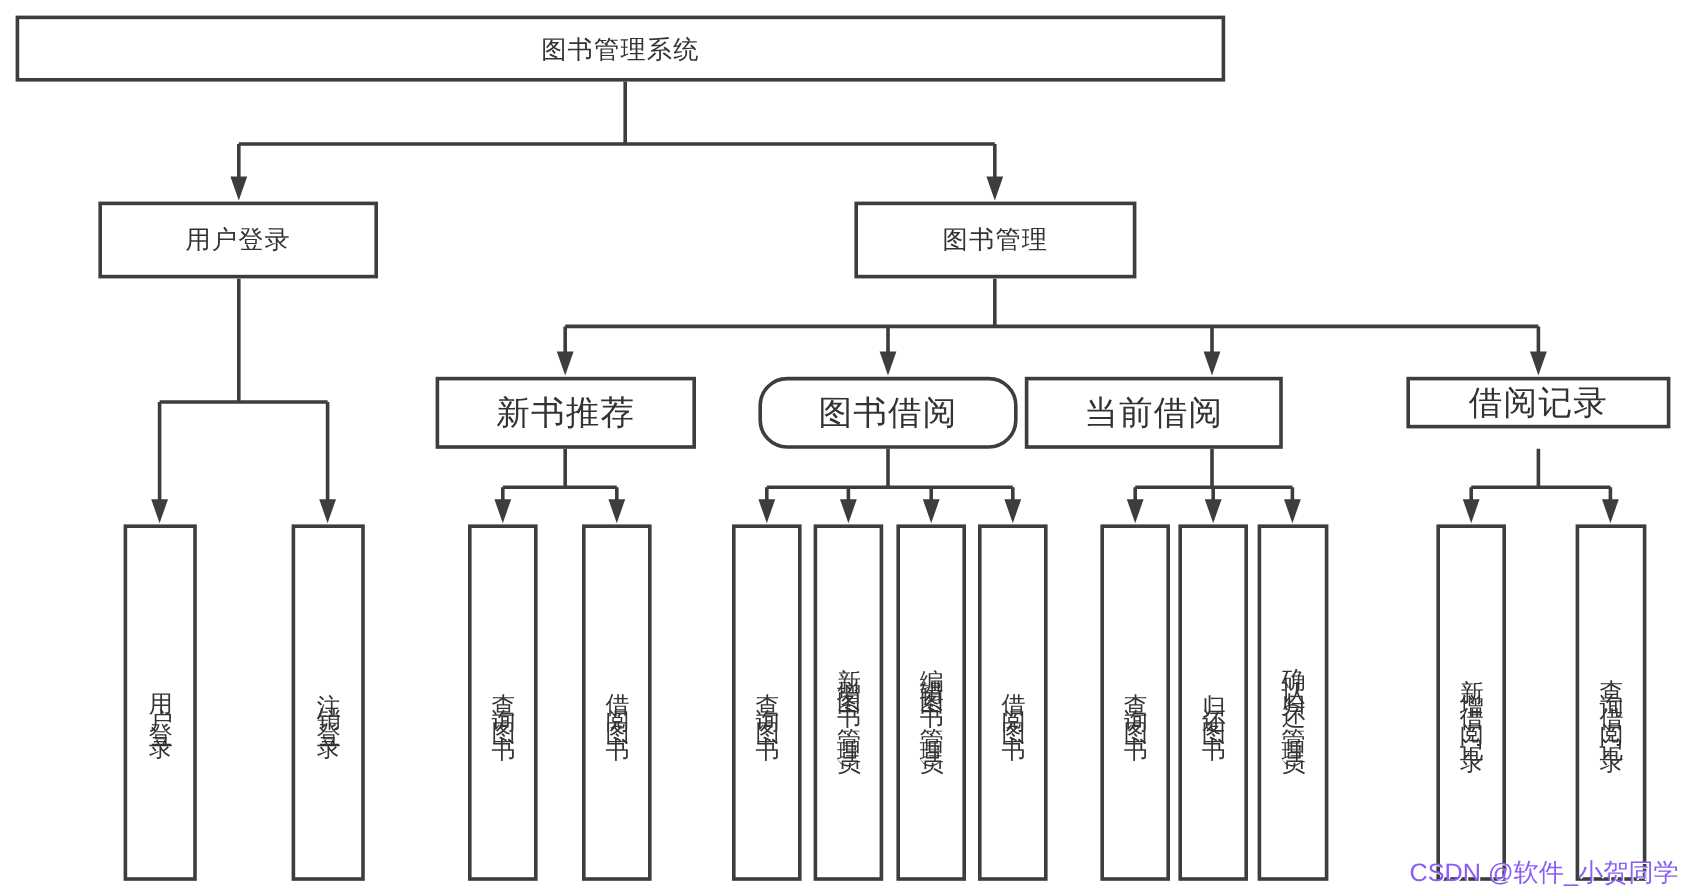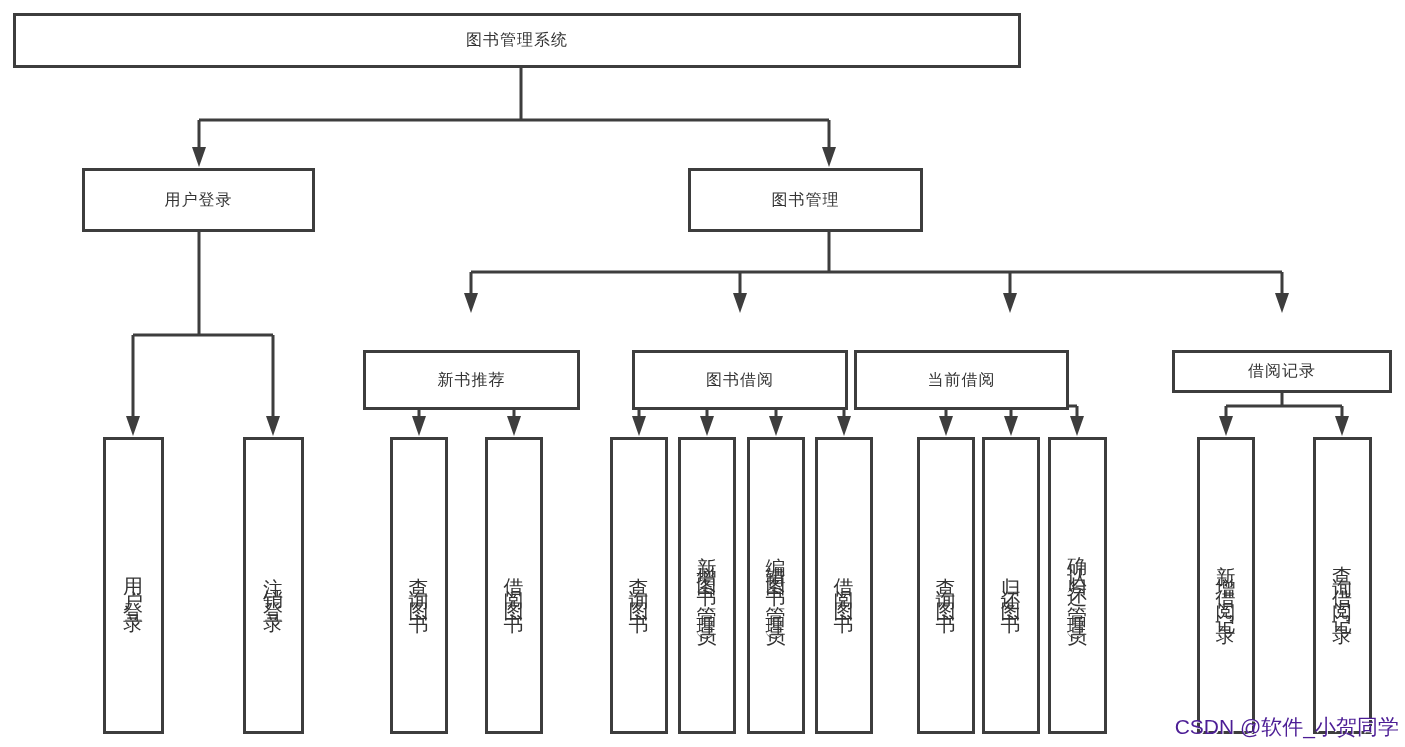--- a/index.html
+++ b/index.html
@@ -23,26 +23,26 @@
   }
   .box {
     position: absolute;
     z-index: 2;
     box-sizing: border-box;
     background: #ffffff;
     border: 3px solid #3d3d3d;
     display: flex;
     align-items: center;
     justify-content: center;
-    font-size: 16px;
+    font-size: 21px;
     color: #333333;
     letter-spacing: 1px;
     white-space: nowrap;
   }
-  .lvl3 { font-size: 16px; margin-top: 36px; }
+  .lvl3 { font-size: 28px; }
   .vbox {
     position: absolute;
     z-index: 2;
     box-sizing: border-box;
     background: #ffffff;
     border: 3px solid #3d3d3d;
     display: flex;
     align-items: center;
     justify-content: center;
     color: #333333;
@@ -55,21 +55,21 @@
     letter-spacing: 12px;
     white-space: nowrap;
   }
   .vtext.tight { letter-spacing: 10px; }
   .watermark {
     position: absolute;
     z-index: 3;
     top: 713px;
     right: 6px;
     font-size: 21px;
-    color: #4c1d95;
+    color: #8b5cf6;
     text-shadow: 1px 1px 0 #ffffff;
     white-space: nowrap;
   }
 </style>
 </head>
 <body>
 
 <div class="stage">
 
   <svg class="connectors" width="1405" height="747" viewBox="0 0 1405 747" aria-hidden="true">
@@ -101,24 +101,24 @@
       <polygon points="1004,416 1018,416 1011,436"></polygon>
       <polygon points="1070,416 1084,416 1077,436"></polygon>
       <polygon points="1219,416 1233,416 1226,436"></polygon>
       <polygon points="1335,416 1349,416 1342,436"></polygon>
     </g>
   </svg>
 
   <div class="box" style="left:13px; top:13px; width:1008px; height:55px;">图书管理系统</div>
 
   <div class="box" style="left:82px; top:168px; width:233px; height:64px;">用户登录</div>
-  <div class="box" style="left:688px; top:168px; width:235px; height:64px;">图书管理</div>
+  <div class="box" style="left:712px; top:168px; width:235px; height:64px;">图书管理</div>
 
   <div class="box lvl3" style="left:363px; top:314px; width:217px; height:60px;">新书推荐</div>
-  <div class="box lvl3" style="left:632px; top:314px; width:216px; height:60px;">图书借阅</div>
+  <div class="box lvl3" style="left:632px; top:314px; width:216px; height:60px;border-radius:24px;">图书借阅</div>
   <div class="box lvl3" style="left:854px; top:314px; width:215px; height:60px;">当前借阅</div>
   <div class="box lvl3" style="left:1172px; top:314px; width:220px; height:43px;">借阅记录</div>
 
   <div class="vbox" style="left:103px; top:437px; width:61px; height:297px;">
     <span class="vtext">用户登录</span>
   </div>
   <div class="vbox" style="left:243px; top:437px; width:61px; height:297px;">
     <span class="vtext">注销登录</span>
   </div>
 

